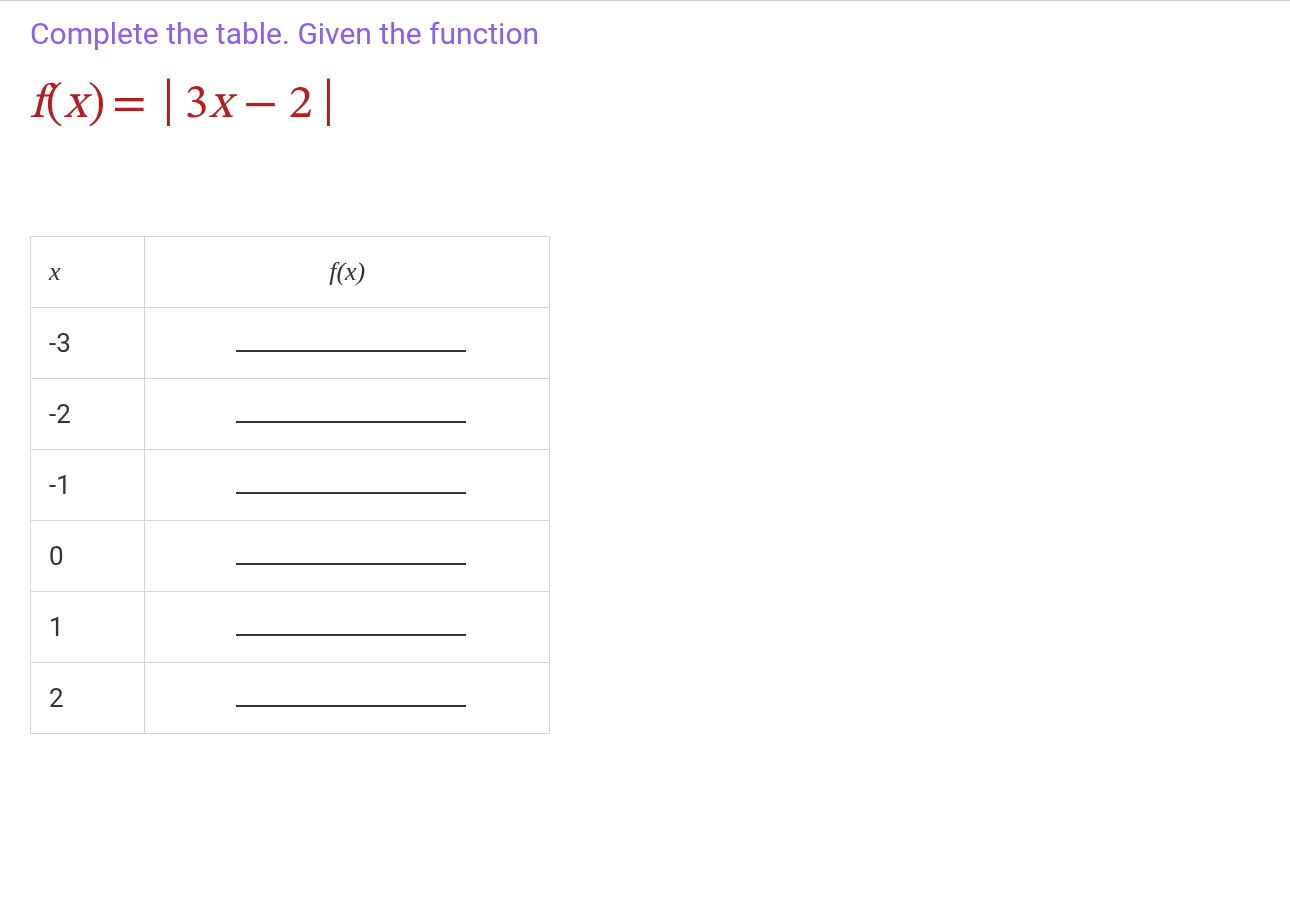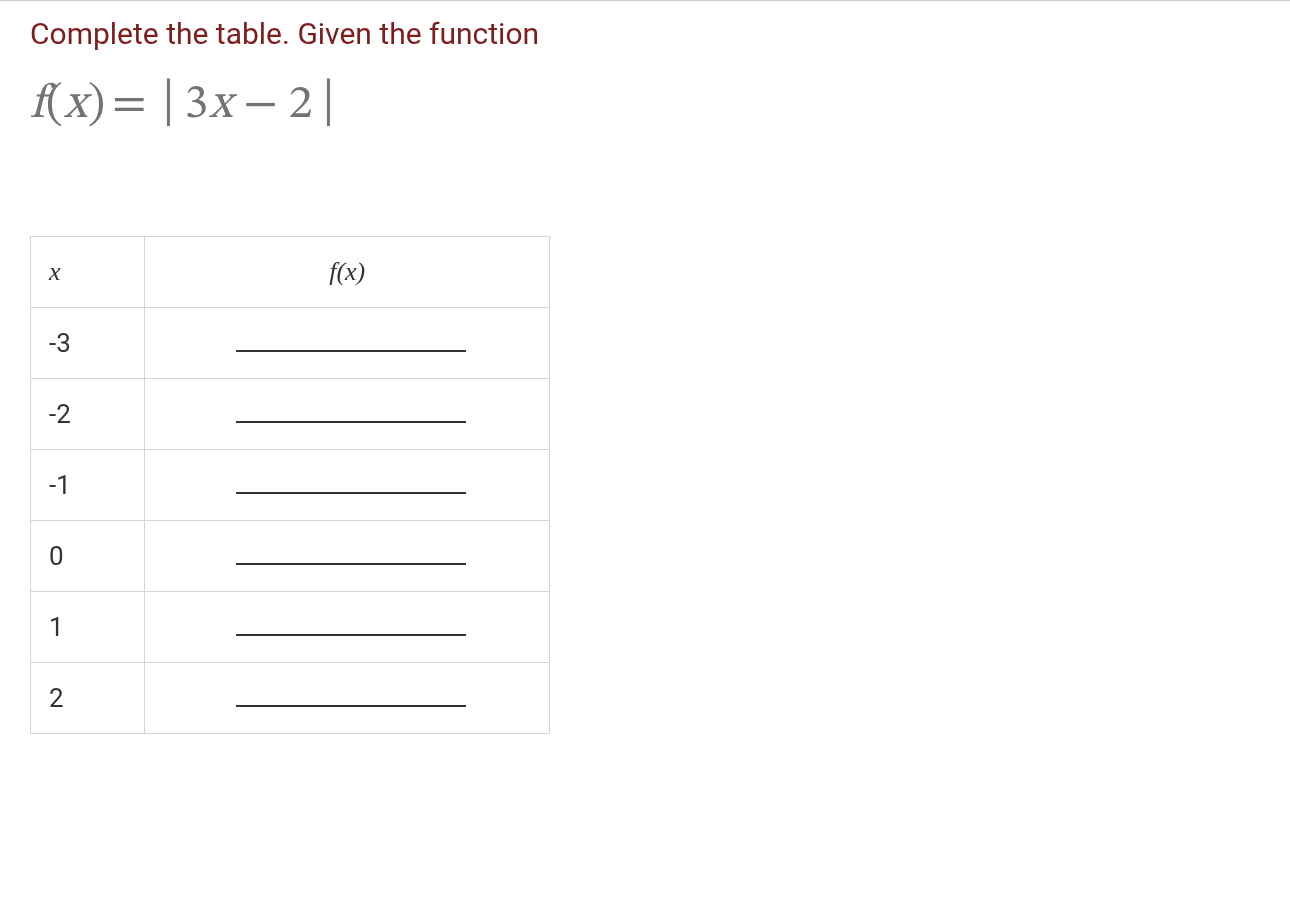--- a/index.html
+++ b/index.html
@@ -10,30 +10,30 @@
     width: 1290px;
     height: 915px;
     overflow: hidden;
   }
   .container {
     padding: 10px 30px 30px 30px;
     border-top: 1px solid #ccc;
   }
   .instruction {
     font-size: 30px;
-    color: #7f1d1d;
+    color: #8b5cf6;
     font-weight: 400;
     margin-bottom: 20px;
     margin-top: 5px;
   }
   .formula {
     font-family: "Cambria Math", "STIX Two Math", "Latin Modern Math", "Times New Roman", serif;
     font-size: 48px;
     font-style: italic;
-    color: #737373;
+    color: #b91c1c;
     margin-bottom: 100px;
     letter-spacing: 1px;
   }
   .formula .func {
     font-style: italic;
   }
   .formula .paren {
     font-style: normal;
   }
   .formula .eq {

